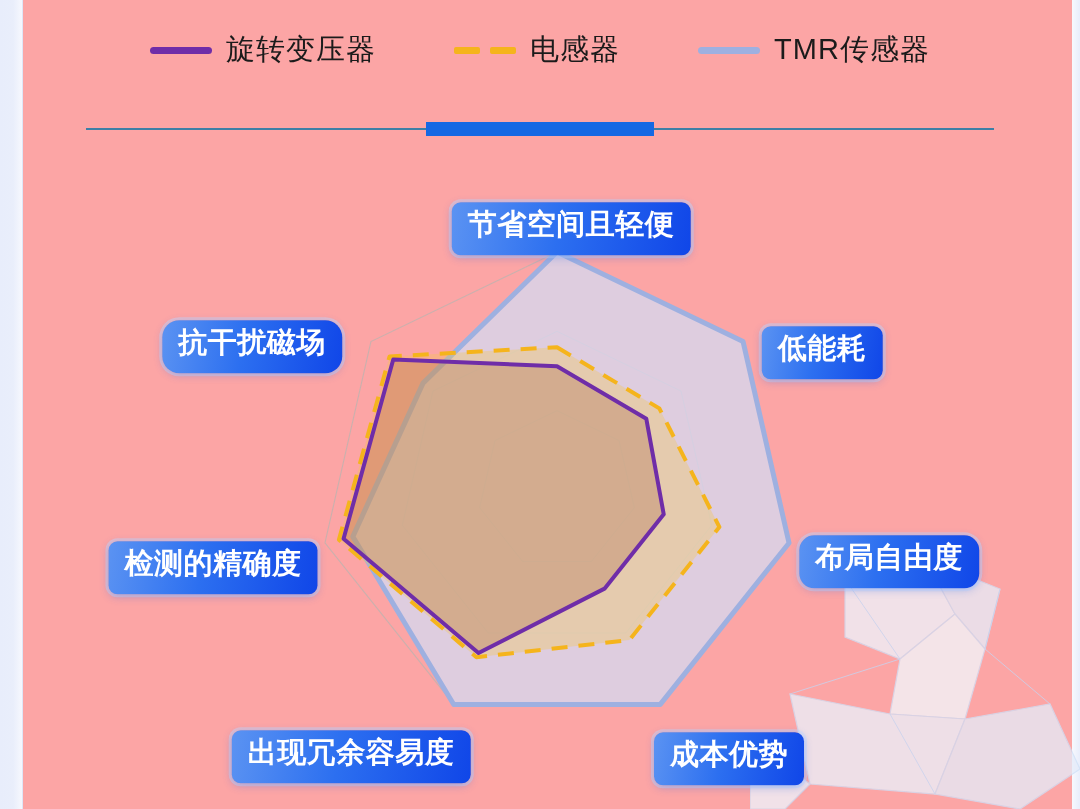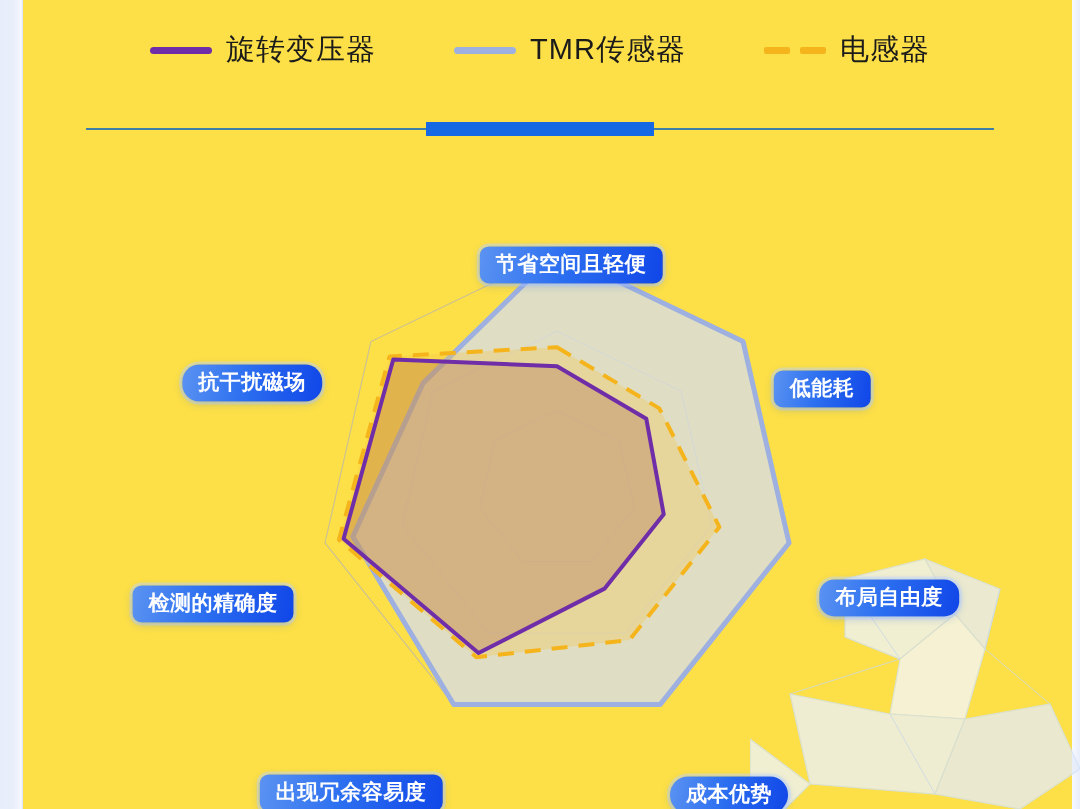--- a/index.html
+++ b/index.html
@@ -4,21 +4,21 @@
 <style>
   html, body {
     margin: 0;
     padding: 0;
     background: #ffffff;
   }
   #page {
     position: relative;
     width: 1080px;
     height: 809px;
-    background: #fde047;
+    background: #fca5a5;
     overflow: hidden;
     font-family: "Liberation Sans", "DejaVu Sans", sans-serif;
   }
 
   
   .edge-strip {
     position: absolute;
     left: 0; top: 0;
     width: 22px; height: 809px;
     background: linear-gradient(90deg, #e8edfb 0%, #e9eefb 60%, #f6f8fe 100%);
@@ -114,33 +114,32 @@
   }
   .radar-svg {
     position: absolute;
     left: 0; top: 0;
   }
 
   
   .axis-label {
     position: absolute;
     box-sizing: border-box;
-    padding: 7px 16px 8px 16px;
+    padding: 7px 16px 16px 16px;
     border-radius: 9px;
     color: #ffffff;
-    font-size: 21px;
+    font-size: 29px;
     line-height: 1.05;
     white-space: nowrap;
     font-weight: bold;
     letter-spacing: .5px;
     background: linear-gradient(100deg, #5b93f2 0%, #2c6ff0 45%, #1046e8 100%);
     box-shadow: 0 2px 8px rgba(40,100,230,.30), 0 0 0 3px rgba(200,220,255,.45);
     font-family: "Liberation Sans", "DejaVu Sans", sans-serif;
     transform: translate(-50%, -50%);
-    margin-top: 36px;
   }
 </style>
 </head>
 <body>
 
 <div id="page">
 
   <div class="edge-strip"></div>
   <div class="edge-strip-right"></div>
 
@@ -159,29 +158,29 @@
       <path d="M140,195 L185,275"></path>
     </g>
   </svg>
 
   <div class="legend">
     <div class="legend-item">
       <span class="legend-swatch" id="sw0" style="background: rgb(111, 45, 168);"></span>
       <span class="legend-label">旋转变压器</span>
     </div>
     <div class="legend-item">
-      <span class="legend-swatch" id="sw2" style="background: rgb(158, 176, 224);"></span>
-      <span class="legend-label">TMR传感器</span>
-    </div>
-    <div class="legend-item">
       <span class="legend-swatch dashed" id="sw1">
           <i style="background: rgb(245, 180, 28);"></i>
           <i style="background: rgb(245, 180, 28);"></i>
         </span>
       <span class="legend-label">电感器</span>
+    </div>
+    <div class="legend-item">
+      <span class="legend-swatch" id="sw2" style="background: rgb(158, 176, 224);"></span>
+      <span class="legend-label">TMR传感器</span>
     </div>
   </div>
 
   <div class="divider-wrap">
     <div class="divider-line" style="background: rgb(61, 127, 166);"></div>
     <div class="divider-accent" style="background: rgb(22, 104, 227);"></div>
   </div>
 
   <div class="chart-area">
     <svg class="radar-svg" id="radar" width="1080" height="659">
@@ -192,20 +191,20 @@
         <polygon points="557,102 743.075892827391,191.60942715762144 789.032843099274,392.95998228160283 660.2643299099789,554.4305905607757 453.7356700900212,554.4305905607757 352.81109807263886,386.6047844078105 423.0253571642784,233.15878755348746" fill="none" stroke="#9eb0e0" stroke-width="5" stroke-linejoin="round"></polygon>
         <polygon points="557,197.20000000000002 659.3417410550651,258.38518493669176 719.4229901694919,377.07198759712196 629.2850309369852,490.101413392543 476.45382267021654,507.25586063740514 338.8891274866824,389.78238334470666 389.53169645534797,206.4484844418593" fill="rgba(244,200,80,0.34)" stroke="none"></polygon>
         <polygon points="557,197.20000000000002 659.3417410550651,258.38518493669176 719.4229901694919,377.07198759712196 629.2850309369852,490.101413392543 476.45382267021654,507.25586063740514 338.8891274866824,389.78238334470666 389.53169645534797,206.4484844418593" fill="none" stroke="#f5b41c" stroke-width="4" stroke-linejoin="round" stroke-dasharray="16 11"></polygon>
         <polygon points="557,216.24 646.3164285571477,268.7725250356583 663.7351078256661,364.3615918495373 604.5015917585903,438.63807165795686 478.5191092684161,502.9672488261896 343.5297843486679,388.72318369907464 393.2532143118958,209.4162958987069" fill="rgba(175,110,85,0.34)" stroke="none"></polygon>
         <polygon points="557,216.24 646.3164285571477,268.7725250356583 663.7351078256661,364.3615918495373 604.5015917585903,438.63807165795686 478.5191092684161,502.9672488261896 343.5297843486679,388.72318369907464 393.2532143118958,209.4162958987069" fill="none" stroke="#6f2da8" stroke-width="4" stroke-linejoin="round"></polygon>
       </svg>
     <div id="label-layer">
         <div class="axis-label" style="left: 571px; top: 79px;">节省空间且轻便</div>
         <div class="axis-label" style="left: 822px; top: 203px;">低能耗</div>
         <div class="axis-label" style="left: 889px; top: 412px; border-radius: 15px;">布局自由度</div>
-        <div class="axis-label" style="left: 729px; top: 609px; border-radius: 18px;">成本优势</div>
+        <div class="axis-label" style="left: 729px; top: 609px;">成本优势</div>
         <div class="axis-label" style="left: 351px; top: 607px;">出现冗余容易度</div>
         <div class="axis-label" style="left: 213px; top: 418px;">检测的精确度</div>
         <div class="axis-label" style="left: 252px; top: 197px; border-radius: 17px;">抗干扰磁场</div>
       </div>
   </div>
 
 </div>
 
 </body></html>

